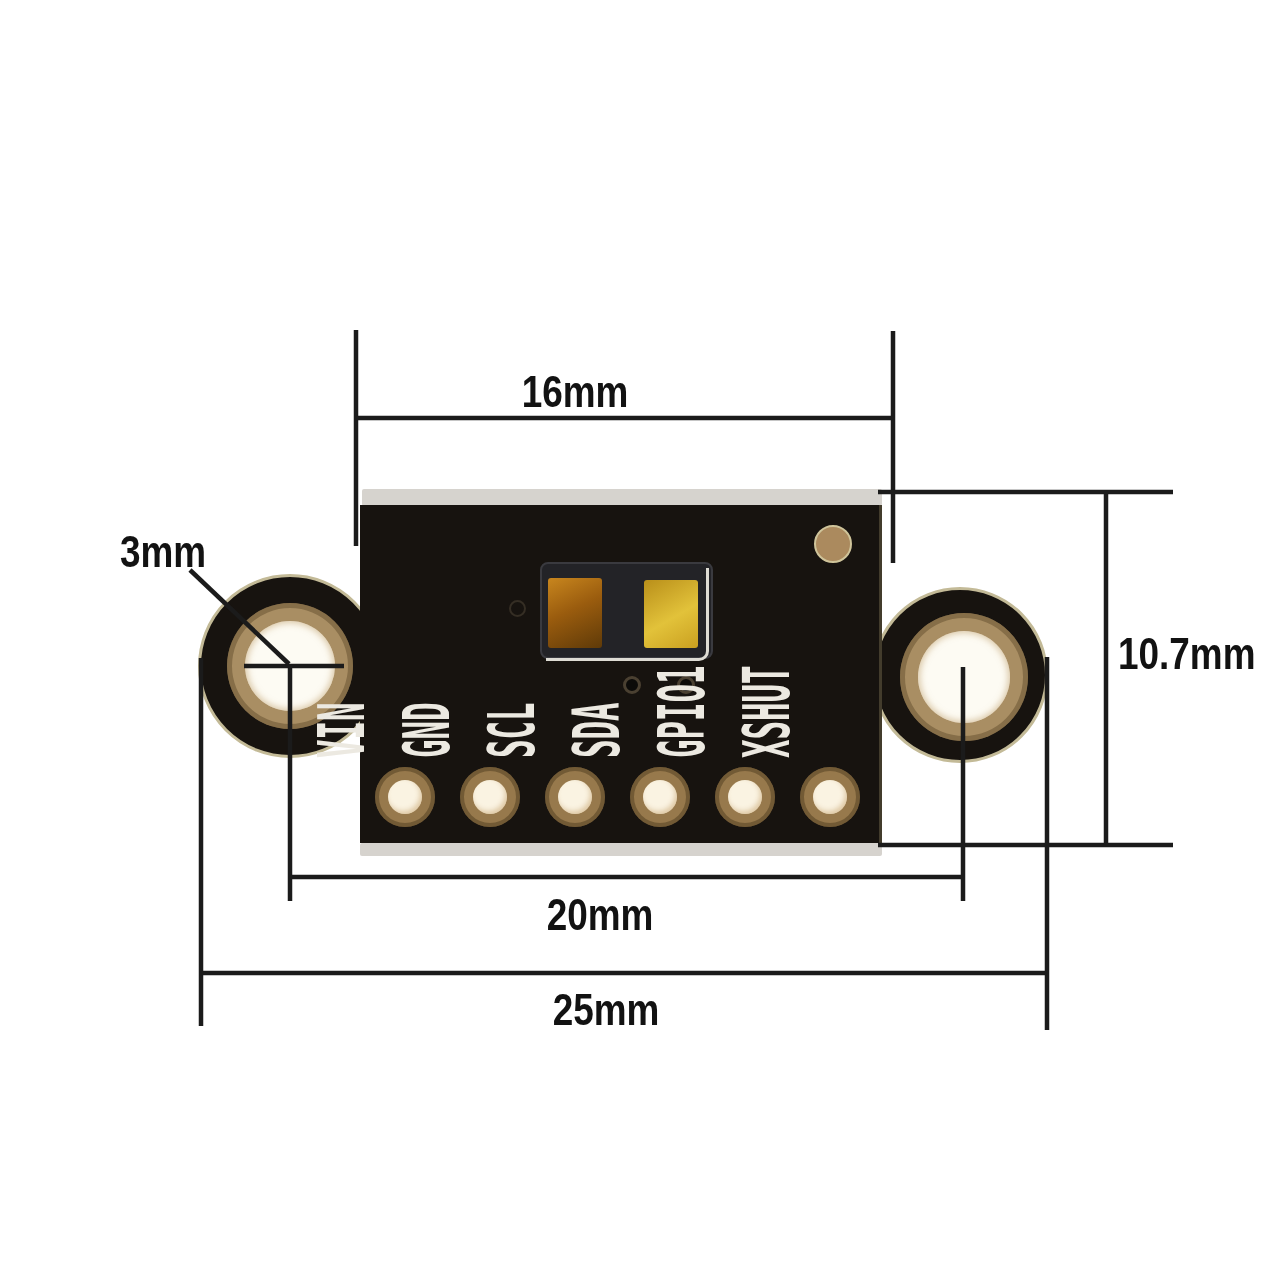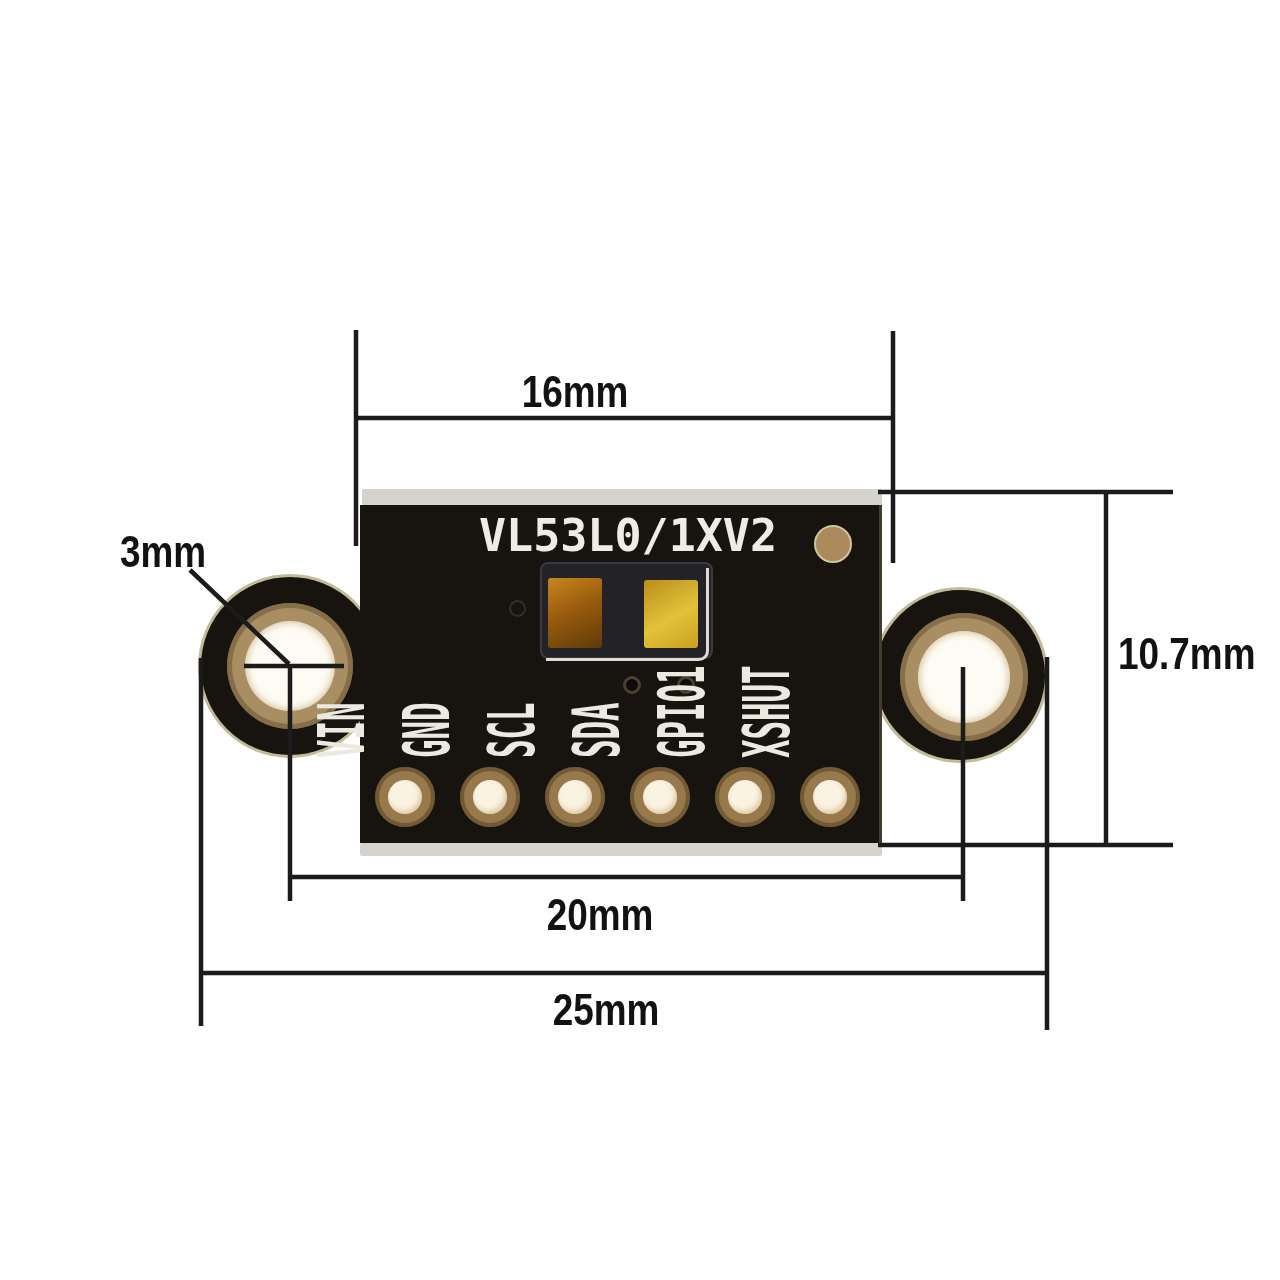--- a/index.html
+++ b/index.html
@@ -108,21 +108,20 @@
 <body>
 
 <div class="stage">
 
   <div class="ear ear-left"></div>
   <div class="ear ear-right"></div>
   <div class="pcb-strip strip-top"></div>
   <div class="pcb-strip strip-bottom"></div>
   <div class="board-main"></div>
 
-  <div class="silk-title">VL53L0/1XV2</div>
   <div class="fiducial"></div>
 
   <div class="chip-frame"></div>
   <div class="chip"></div>
   <div class="win win-left"></div>
   <div class="win win-right"></div>
 
   <div class="via" style="left:623px;top:676px;"></div>
   <div class="via" style="left:677px;top:676px;"></div>
   <div class="via-faint"></div>

